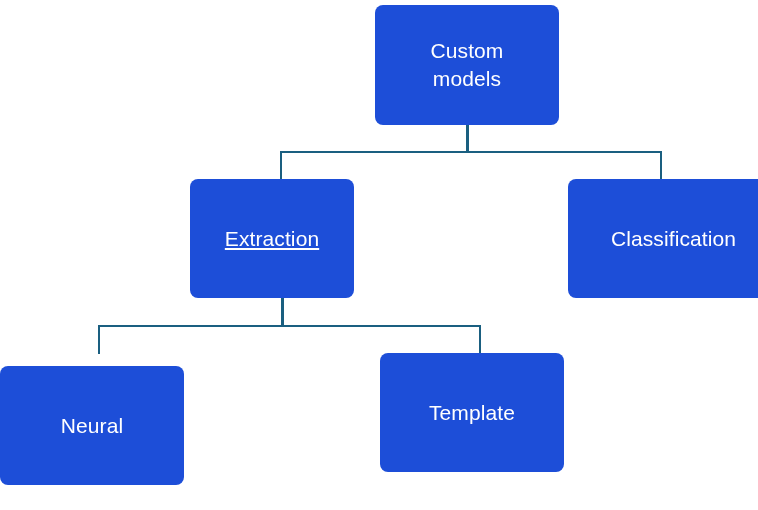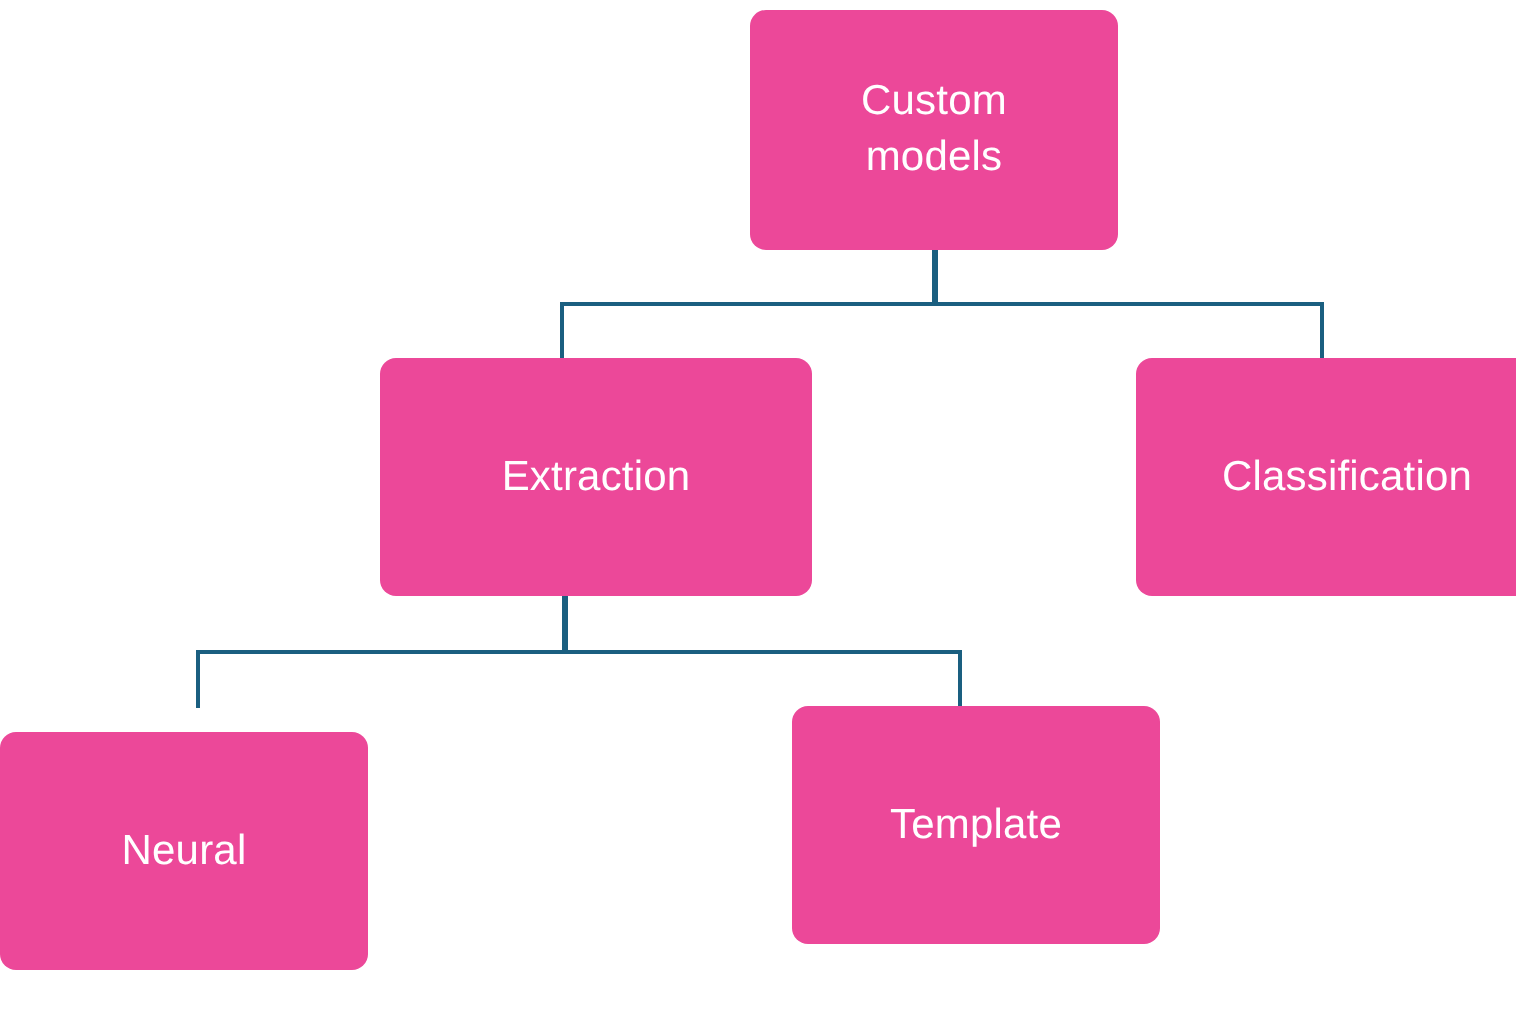--- a/index.html
+++ b/index.html
@@ -11,21 +11,21 @@
     position: relative;
     width: 758px;
     height: 510px;
     background: #ffffff;
     overflow: hidden;
     font-family: "Liberation Sans", sans-serif;
   }
   .node {
     position: absolute;
     box-sizing: border-box;
-    background: #ec4899;
+    background: #1d4ed8;
     border-radius: 8px;
     display: flex;
     align-items: center;
     justify-content: center;
     text-align: center;
     color: #ffffff;
     font-size: 21px;
     font-weight: 400;
     line-height: 1.32;
     letter-spacing: 0.1px;
@@ -51,21 +51,21 @@
   <div class="edge v" style="left:660px; top:151px; height:29px;"></div>
 
   <div class="edge stub" style="left:281px; top:298px; height:28px;"></div>
   <div class="edge h" style="left:98px; top:325px; width:383px;"></div>
   <div class="edge v" style="left:98px; top:325px; height:29px;"></div>
   <div class="edge v" style="left:479px; top:325px; height:29px;"></div>
 
   <div class="node" style="left:375px; top:5px; width:184px; height:120px;">Custom
 models</div>
 
-  <div class="node" style="left:190px; top:179px; width:216px; height:119px;">Extraction</div>
+  <div class="node" style="left:190px; top:179px; width:164px; height:119px;text-decoration:underline;">Extraction</div>
 
   <div class="node" style="left:568px; top:179px; width:211px; height:119px;">Classification</div>
 
   <div class="node" style="left:0; top:353px; width:184px; height:119px;margin-top:13px;">Neural</div>
 
-  <div class="node" style="left:396px; top:353px; width:184px; height:119px;">Template</div>
+  <div class="node" style="left:380px; top:353px; width:184px; height:119px;">Template</div>
 
 </div>
 
 </body></html>

